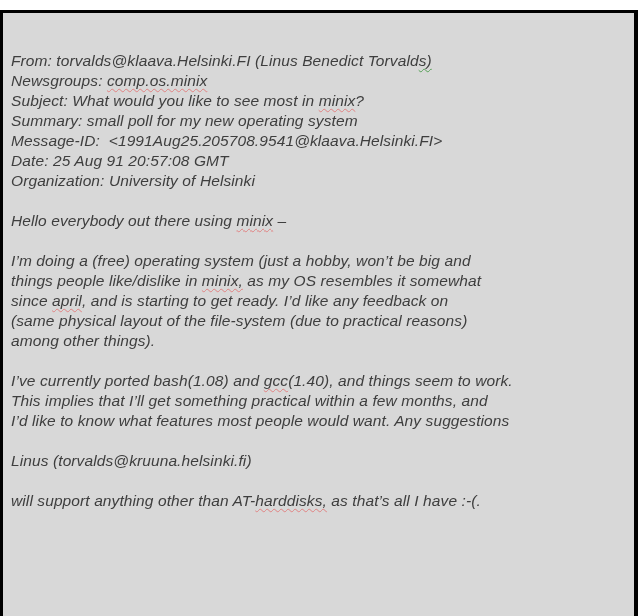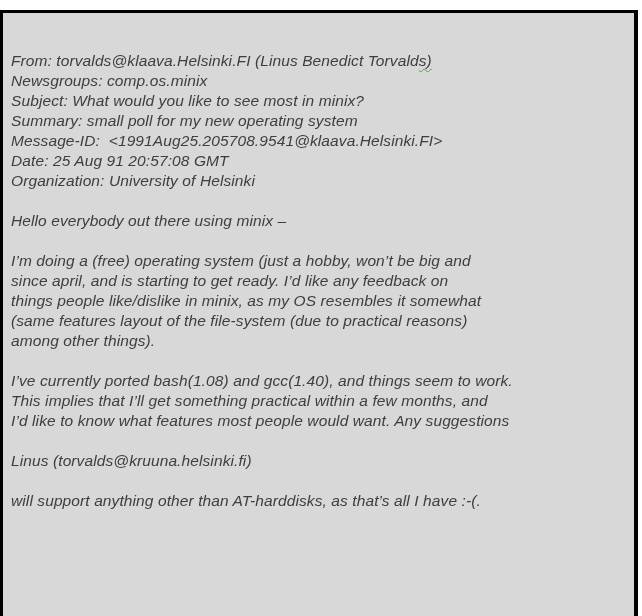--- a/index.html
+++ b/index.html
@@ -19,20 +19,21 @@
     font-family:"Liberation Sans","DejaVu Sans",sans-serif;
     font-style:italic;
     font-size:15.5px;
     line-height:20px;
     color:var(--text);
     letter-spacing:0.1px;
   }
   .line{white-space:pre-wrap;min-height:20px;}
   .seg{font:inherit;color:inherit;}
   .spell{
+    text-decoration:underline;
     text-decoration-style:wavy;
     text-decoration-color:var(--spell);
     text-decoration-thickness:1px;
     text-underline-offset:2px;
     text-decoration-skip-ink:none;
   }
   .grammar{
     text-decoration:underline;
     text-decoration-style:wavy;
     text-decoration-color:var(--grammar);
@@ -55,23 +56,23 @@
         <div class="line"><span class="seg plain">Newsgroups: </span><span class="seg spell">comp.os.minix</span></div>
         <div class="line"><span class="seg plain">Subject: What would you like to see most in </span><span class="seg spell">minix</span><span class="seg plain">?</span></div>
         <div class="line"><span class="seg plain">Summary: small poll for my new operating system</span></div>
         <div class="line"><span class="seg plain">Message-ID:  &lt;1991Aug25.205708.9541@klaava.Helsinki.FI&gt;</span></div>
         <div class="line"><span class="seg plain">Date: 25 Aug 91 20:57:08 GMT</span></div>
         <div class="line"><span class="seg plain">Organization: University of Helsinki</span></div>
         <div class="line">&nbsp;</div>
         <div class="line"><span class="seg plain">Hello everybody out there using </span><span class="seg spell">minix</span><span class="seg plain"> –</span></div>
         <div class="line">&nbsp;</div>
         <div class="line"><span class="seg plain">I’m doing a (free) operating system (just a hobby, won’t be big and</span></div>
+        <div class="line"><span class="seg plain">things people like/dislike in </span><span class="seg spell">minix,</span><span class="seg plain"> as my OS resembles it somewhat</span></div>
         <div class="line"><span class="seg plain">since </span><span class="seg spell">april</span><span class="seg plain">, and is starting to get ready. I’d like any feedback on</span></div>
-        <div class="line"><span class="seg plain">things people like/dislike in </span><span class="seg spell">minix,</span><span class="seg plain"> as my OS resembles it somewhat</span></div>
-        <div class="line"><span class="seg plain">(same features layout of the file-system (due to practical reasons)</span></div>
+        <div class="line"><span class="seg plain">(same physical layout of the file-system (due to practical reasons)</span></div>
         <div class="line"><span class="seg plain">among other things).</span></div>
         <div class="line">&nbsp;</div>
         <div class="line"><span class="seg plain">I’ve currently ported bash(1.08) and </span><span class="seg spell">gcc</span><span class="seg plain">(1.40), and things seem to work.</span></div>
         <div class="line"><span class="seg plain">This implies that I’ll get something practical within a few months, and</span></div>
         <div class="line"><span class="seg plain">I’d like to know what features most people would want. Any suggestions</span></div>
         <div class="line">&nbsp;</div>
         <div class="line"><span class="seg plain">Linus (torvalds@kruuna.helsinki.fi)</span></div>
         <div class="line">&nbsp;</div>
         <div class="line"><span class="seg plain">will support anything other than AT-</span><span class="seg spell">harddisks,</span><span class="seg plain"> as that’s all I have :-(.</span></div>
       </div>

